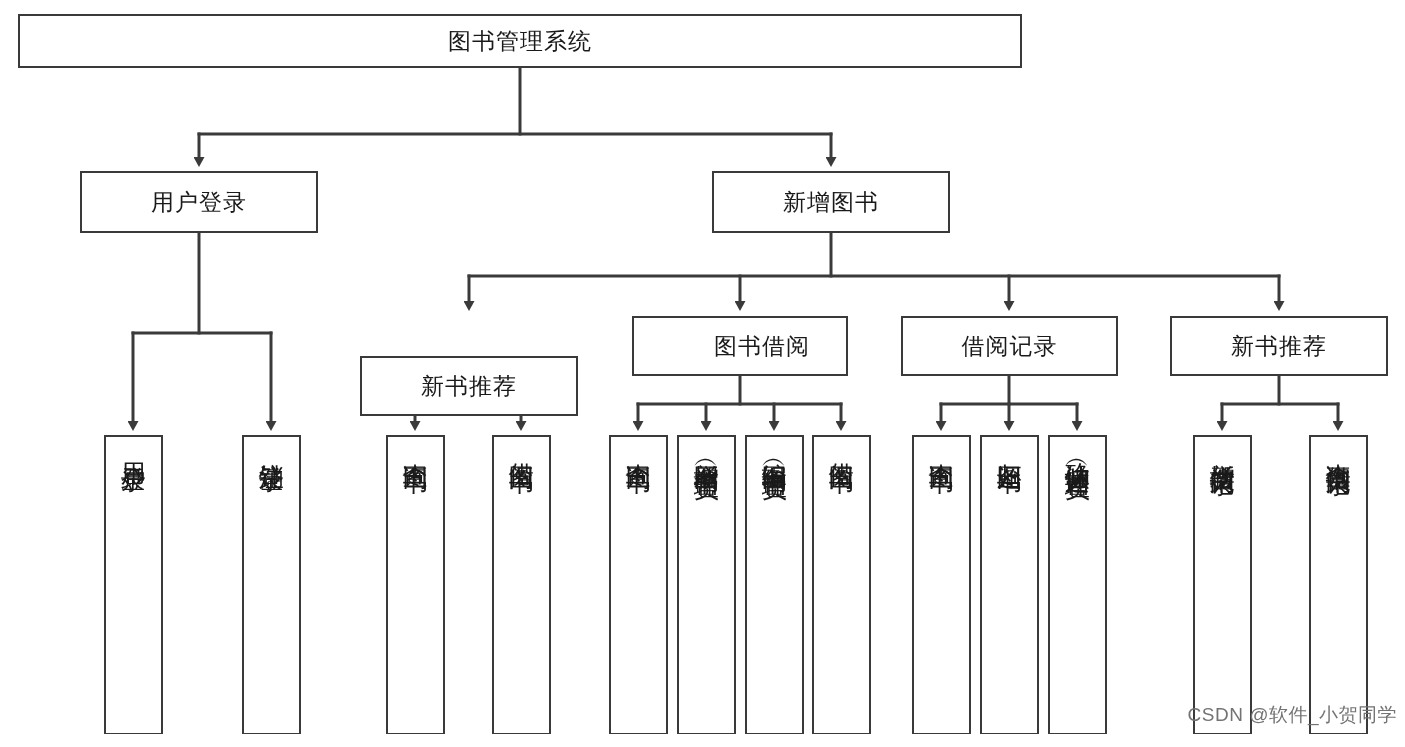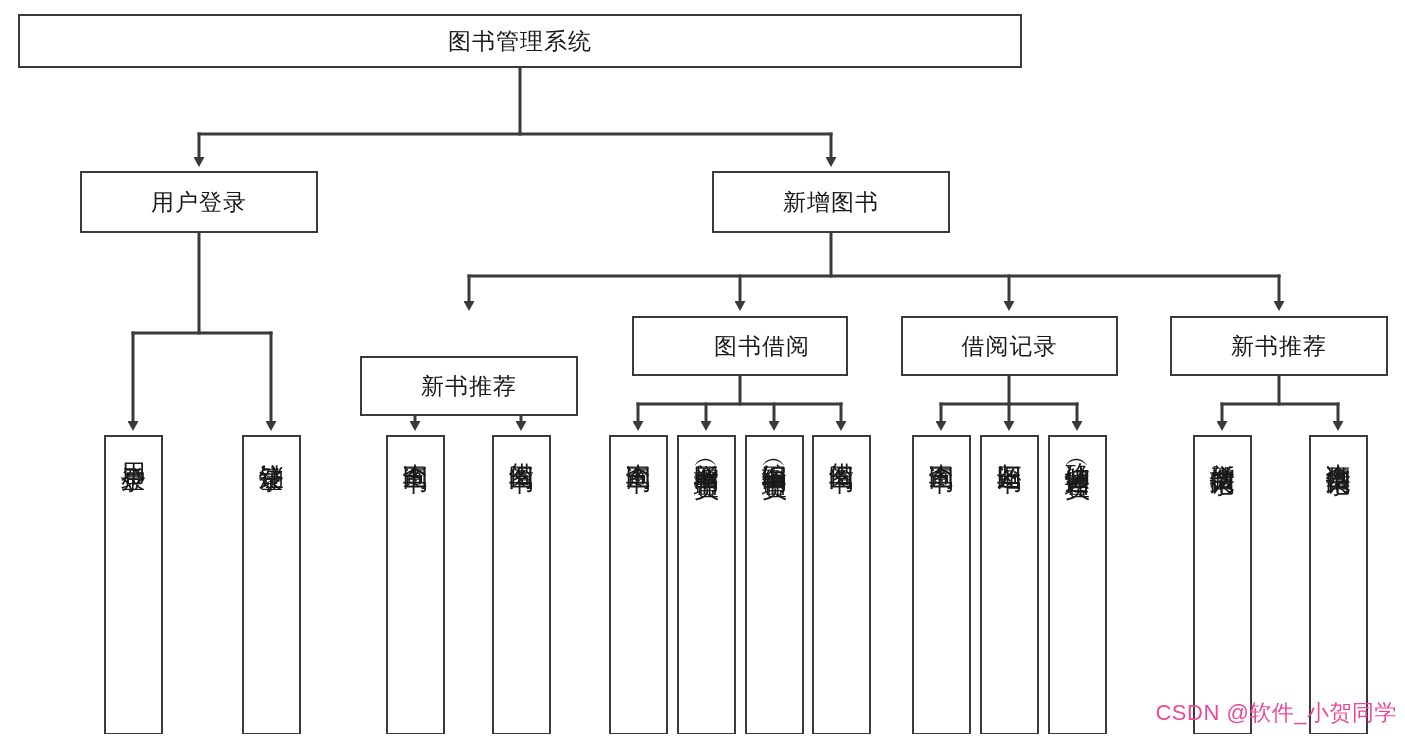--- a/index.html
+++ b/index.html
@@ -59,22 +59,22 @@
     text-orientation: upright;
     font-size: 25px;
     line-height: 1.06;
     letter-spacing: 2px;
     white-space: nowrap;
   }
   .watermark {
     position: absolute;
     right: 8px;
     bottom: 6px;
-    font-size: 22px;
-    color: #ec4899;
+    font-size: 19px;
+    color: #737373;
     letter-spacing: 0.5px;
     white-space: nowrap;
     user-select: none;
   }
 </style>
 </head>
 <body>
 
 <div id="canvas">
 

